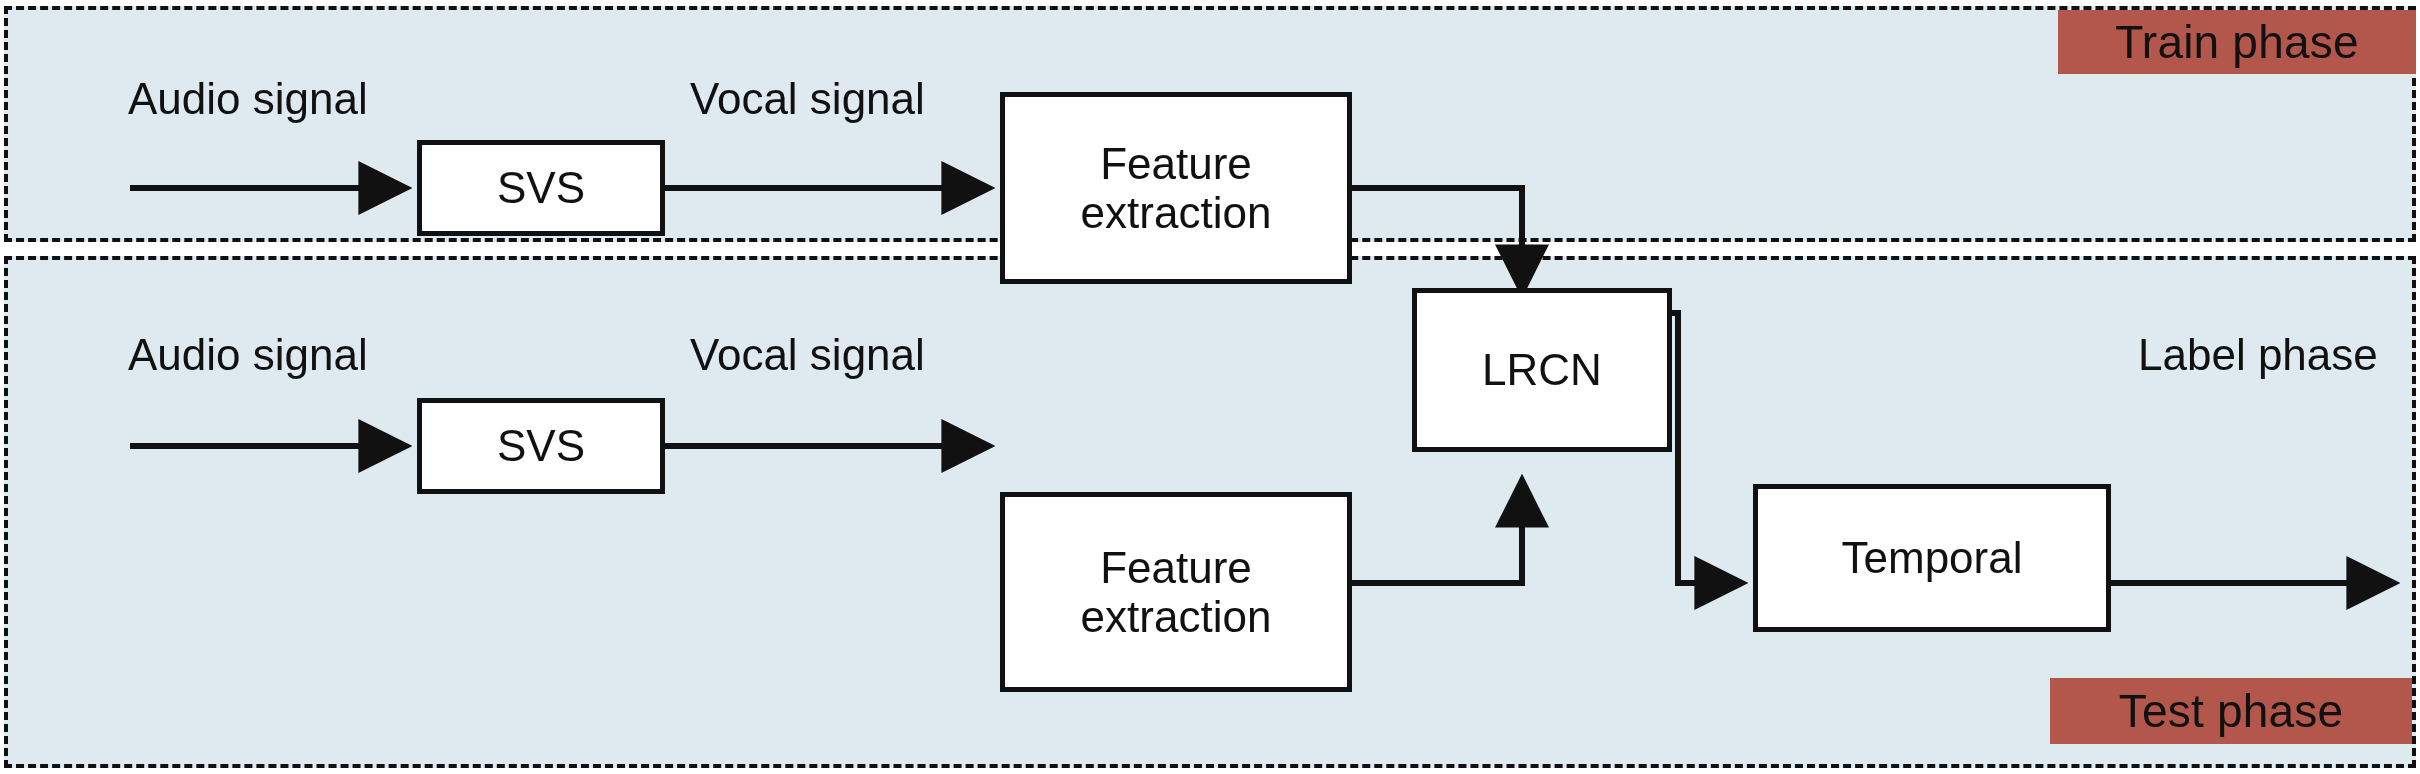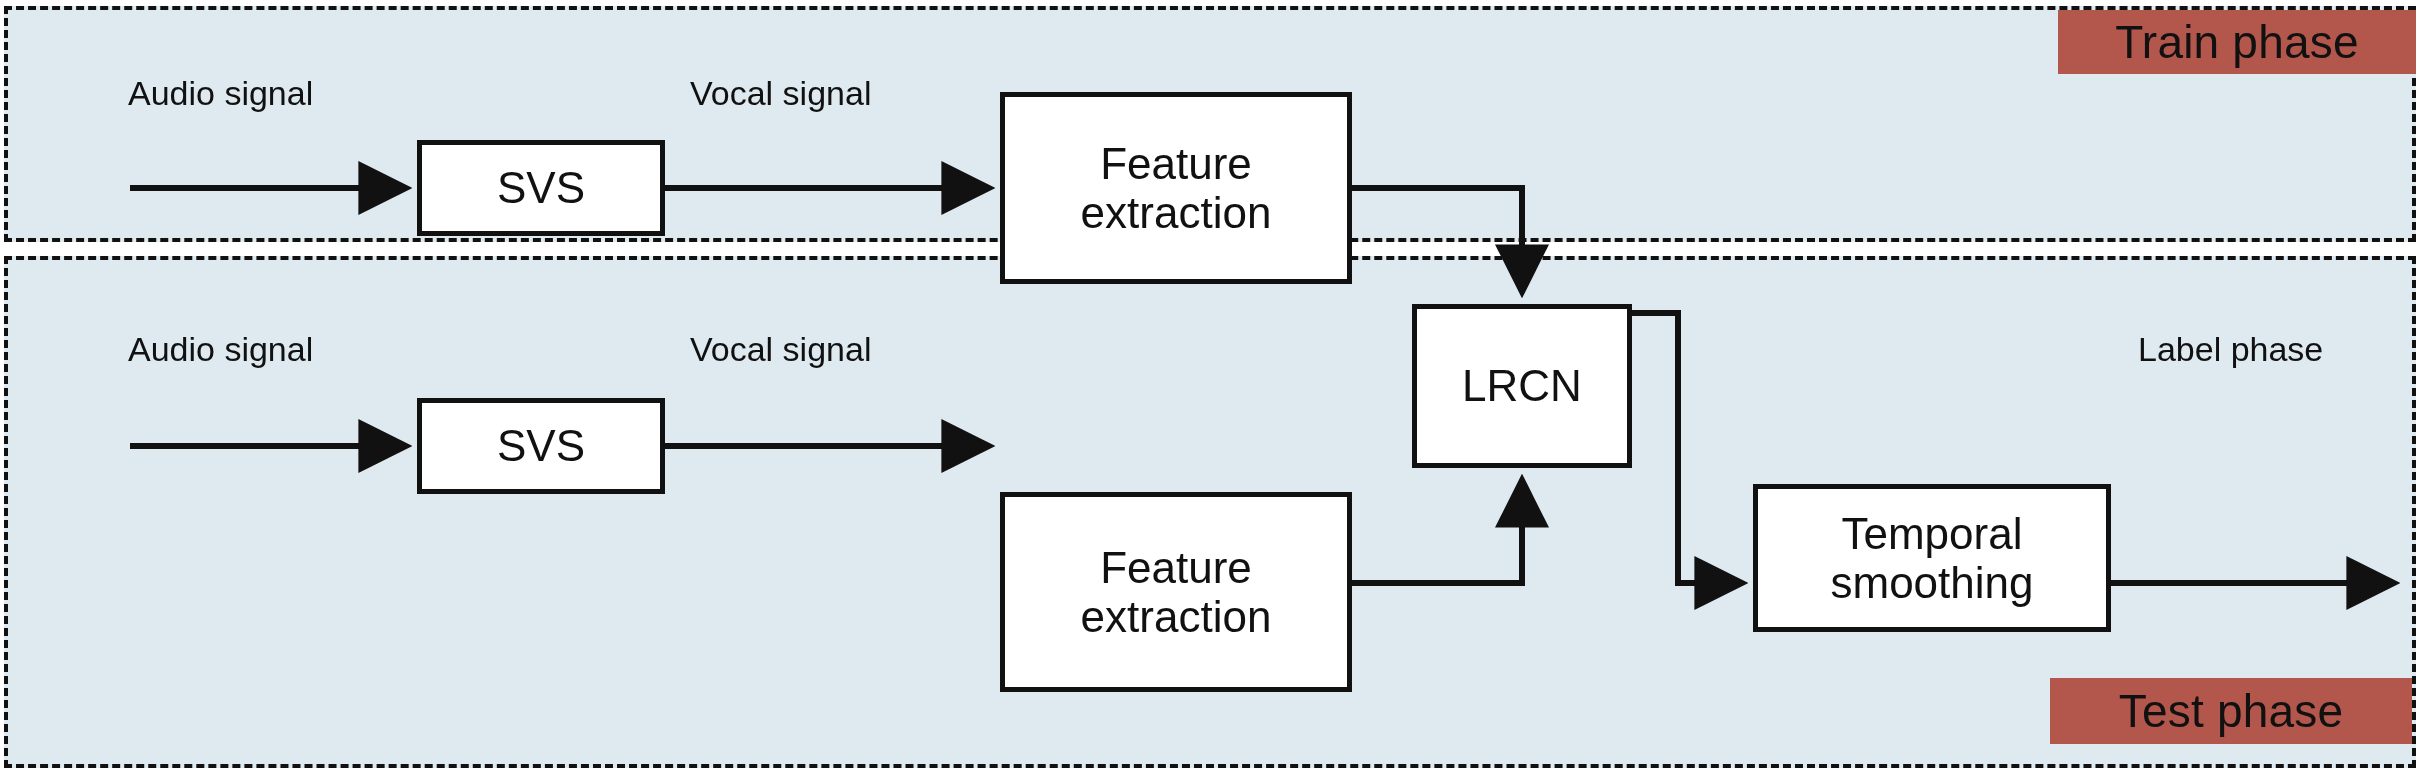--- a/index.html
+++ b/index.html
@@ -9,25 +9,25 @@
   .panel{position:absolute;background:#dfeaf0;border:4px dashed #111111;box-sizing:border-box;}
   #panel-train{left:4px;top:6px;width:2412px;height:236px;}
   #panel-test{left:4px;top:256px;width:2412px;height:512px;}
   .phase-badge{position:absolute;background:#b3564c;color:#111111;display:flex;align-items:center;justify-content:center;font-size:46px;letter-spacing:0.2px;box-sizing:border-box;}
   #badge-train{left:2058px;top:10px;width:358px;height:64px;}
   #badge-test{left:2050px;top:678px;width:362px;height:66px;}
   .node{position:absolute;background:#ffffff;border:5px solid #111111;box-sizing:border-box;display:flex;align-items:center;justify-content:center;text-align:center;line-height:1.12;font-size:44px;color:#111111;}
   .node .lbl{display:block;padding:0 6px;}
   #node-svs-train{left:417px;top:140px;width:248px;height:96px;}
   #node-fe-train{left:1000px;top:92px;width:352px;height:192px;}
-  #node-lrcn{left:1412px;top:304px;width:220px;height:164px;}
+  #node-lrcn{left:1412px;top:288px;width:260px;height:164px;}
   #node-svs-test{left:417px;top:398px;width:248px;height:96px;}
   #node-fe-test{left:1000px;top:492px;width:352px;height:200px;}
   #node-temporal{left:1753px;top:484px;width:358px;height:148px;}
-  .edge-label{position:absolute;font-size:34px;color:#111111;white-space:nowrap;}
+  .edge-label{position:absolute;font-size:44px;color:#111111;white-space:nowrap;}
   #lbl-audio-train{left:128px;top:74px;}
   #lbl-vocal-train{left:690px;top:74px;}
   #lbl-audio-test{left:128px;top:330px;}
   #lbl-vocal-test{left:690px;top:330px;}
   #lbl-label-series{left:2138px;top:330px;}
   svg.wires{position:absolute;left:0;top:0;width:2420px;height:774px;pointer-events:none;}
 </style>
 </head>
 <body>
 
@@ -91,21 +91,20 @@
   <div class="node" id="node-fe-test">
     <span>
       <span class="lbl">Feature</span>
       <span class="lbl">extraction</span>
     </span>
   </div>
 
   <div class="node" id="node-temporal">
     <span>
       <span class="lbl">Temporal</span>
-      <span class="lbl">smoothing</span>
     </span>
   </div>
 
   <div class="edge-label" id="lbl-audio-train">Audio signal</div>
   <div class="edge-label" id="lbl-vocal-train">Vocal signal</div>
   <div class="edge-label" id="lbl-audio-test">Audio signal</div>
   <div class="edge-label" id="lbl-vocal-test">Vocal signal</div>
   <div class="edge-label" id="lbl-label-series">Label phase</div>
 
 </div>

